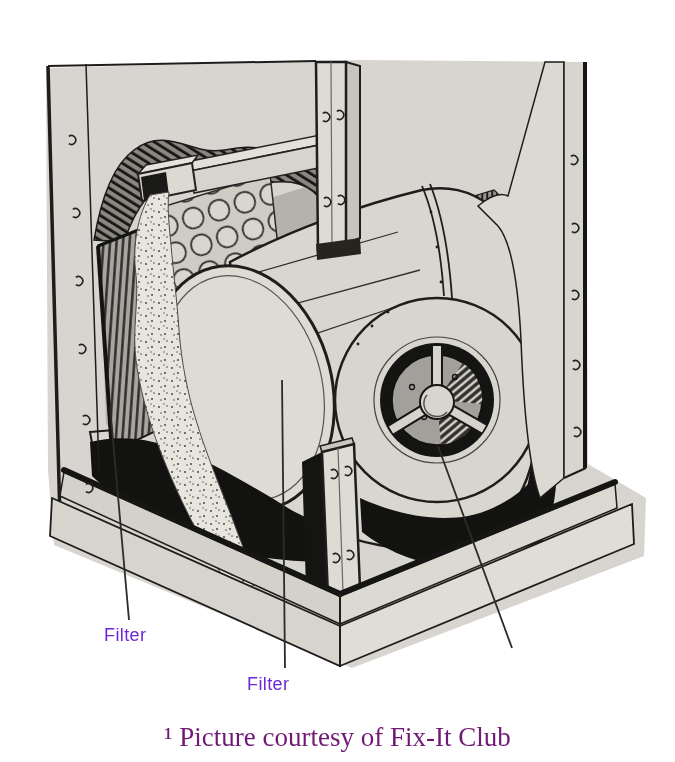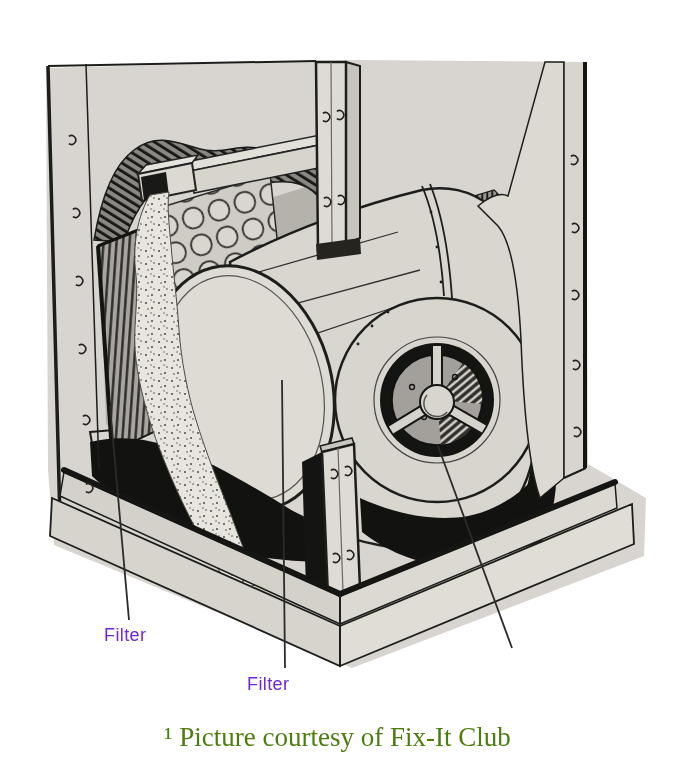--- a/index.html
+++ b/index.html
@@ -16,21 +16,21 @@
   #figure { position:absolute; left:0; top:0; width:675px; height:762px; }
   .label {
     position:absolute; font-family:"Liberation Sans", sans-serif;
     font-size:18px; letter-spacing:0.4px; color:#6d28d9; white-space:nowrap;
   }
   #label-filter { left:104px; top:625px; }
   #label-blower { left:247px; top:674px; }
   #label-blower-motor { left:447px; top:655px; }
   #footnote {
     position:absolute; left:0; top:722px; width:675px; text-align:center;
-    font-family:"Liberation Serif", serif; font-size:27px; color:#4d7c0f;
+    font-family:"Liberation Serif", serif; font-size:27px; color:#701a75;
   }
 </style>
 </head>
 <body>
 
 <div id="page">
 
 
   <svg id="figure" viewBox="0 0 675 762" xmlns="http://www.w3.org/2000/svg">
     <defs>

